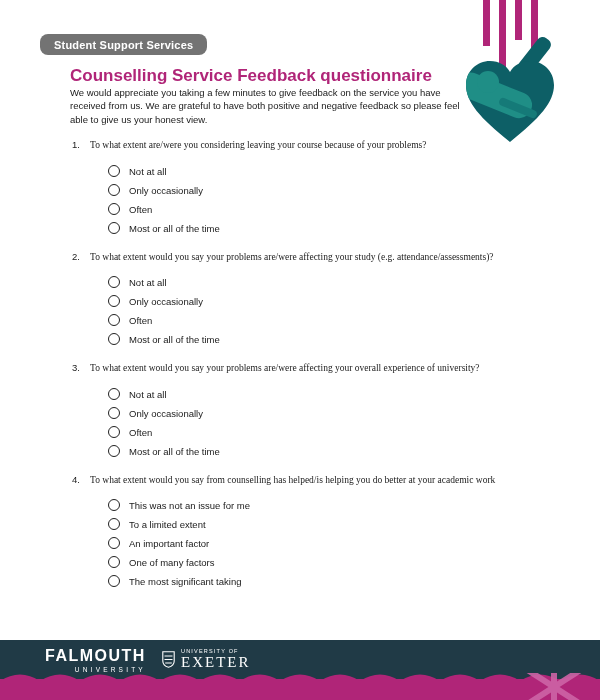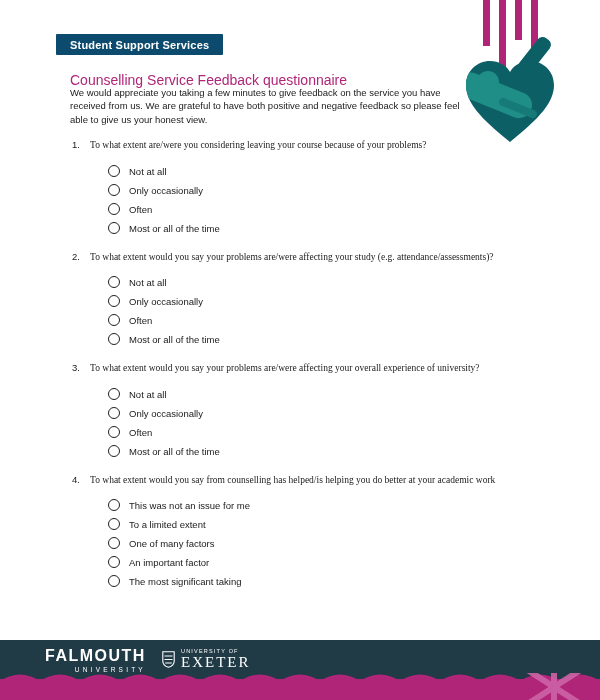--- a/index.html
+++ b/index.html
@@ -1,23 +1,23 @@
 <!DOCTYPE html>
 <html><head>
 <meta charset="utf-8">
 <style>
   * { margin:0; padding:0; box-sizing:border-box; }
   html,body { width:600px; height:700px; }
   body { font-family:"Liberation Sans", sans-serif; background:#ffffff; }
   .page { position:relative; width:600px; height:700px; background:#fff; overflow:hidden; }
 
   
-  .badge { position:absolute; left:56px; top:34px; background:#0c4a6e; color:#fff;
-           font-size:11px; font-weight:bold; padding:5px 14px 4px; border-radius:1px; letter-spacing:.2px; }
-  .title { position:absolute; left:70px; top:72px; color:#b02578; font-weight:normal; font-size:14px; }
+  .badge { position:absolute; left:40px; top:34px; background:#737373; color:#fff;
+           font-size:11px; font-weight:bold; padding:5px 14px 4px; border-radius:8px; letter-spacing:.2px; }
+  .title { position:absolute; left:70px; top:66px; color:#b02578; font-weight:bold; font-size:17px; }
   .intro { position:absolute; left:70px; top:86px; width:396px; font-size:9.5px; line-height:1.42; color:#1a1a1a; }
 
   
   .stripes { position:absolute; left:483px; top:0; display:flex; }
   .stripe { width:7px; background:#b02578; margin-right:9px; }
   .stripe:nth-child(1){height:46px;} .stripe:nth-child(2){height:68px;}
   .stripe:nth-child(3){height:40px;} .stripe:nth-child(4){height:60px;}
   .heart-wrap { position:absolute; left:458px; top:52px; width:105px; height:95px; }
 
   
@@ -168,25 +168,25 @@
         <div class="option">
           <span class="radio"></span>
           <span class="opt-label">This was not an issue for me</span>
         </div>
         <div class="option">
           <span class="radio"></span>
           <span class="opt-label">To a limited extent</span>
         </div>
         <div class="option">
           <span class="radio"></span>
+          <span class="opt-label">An important factor</span>
+        </div>
+        <div class="option">
+          <span class="radio"></span>
           <span class="opt-label">One of many factors</span>
-        </div>
-        <div class="option">
-          <span class="radio"></span>
-          <span class="opt-label">An important factor</span>
         </div>
         <div class="option">
           <span class="radio"></span>
           <span class="opt-label">The most significant taking</span>
         </div>
       </div>
     </div>
 
   </div>
 

